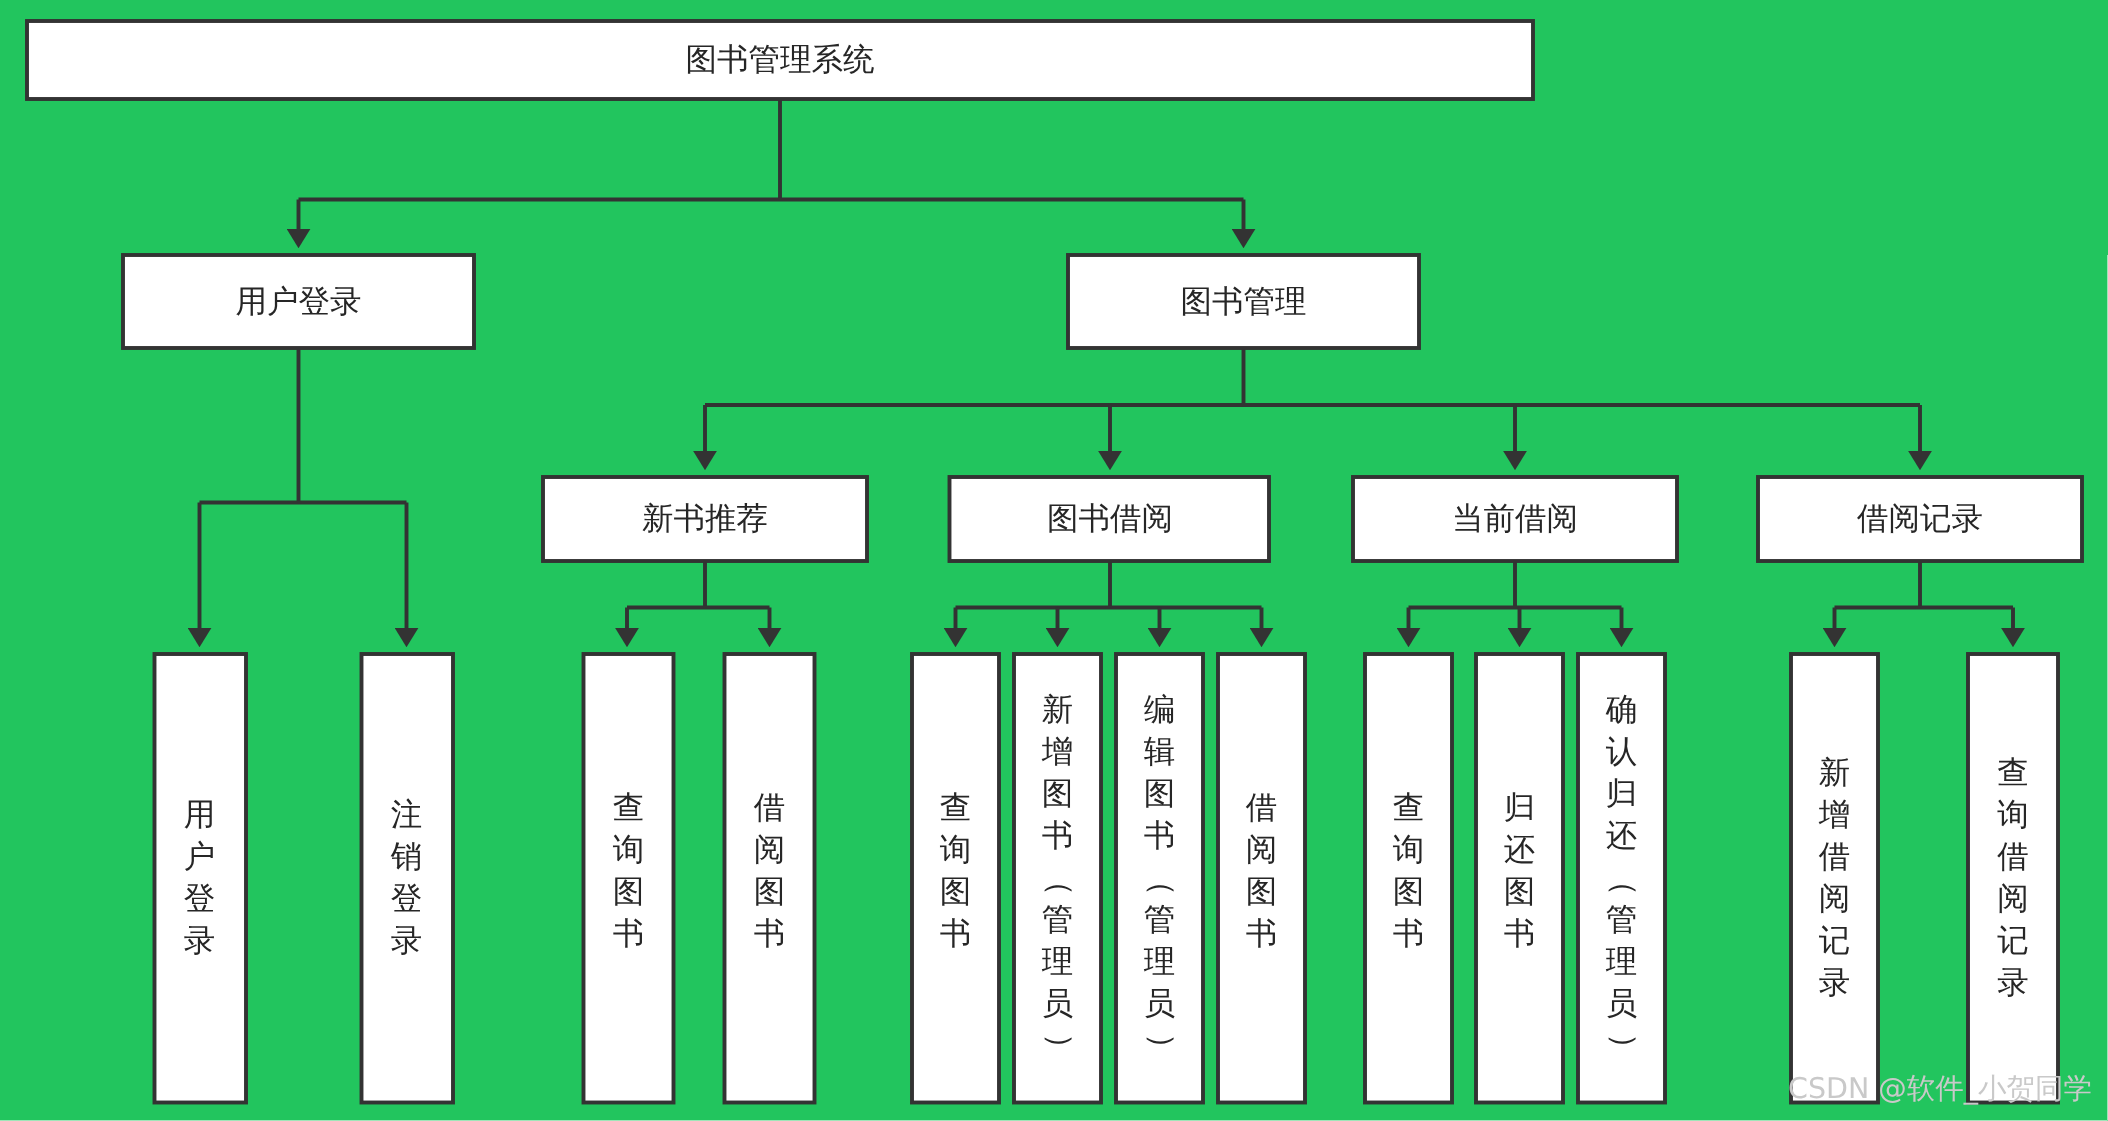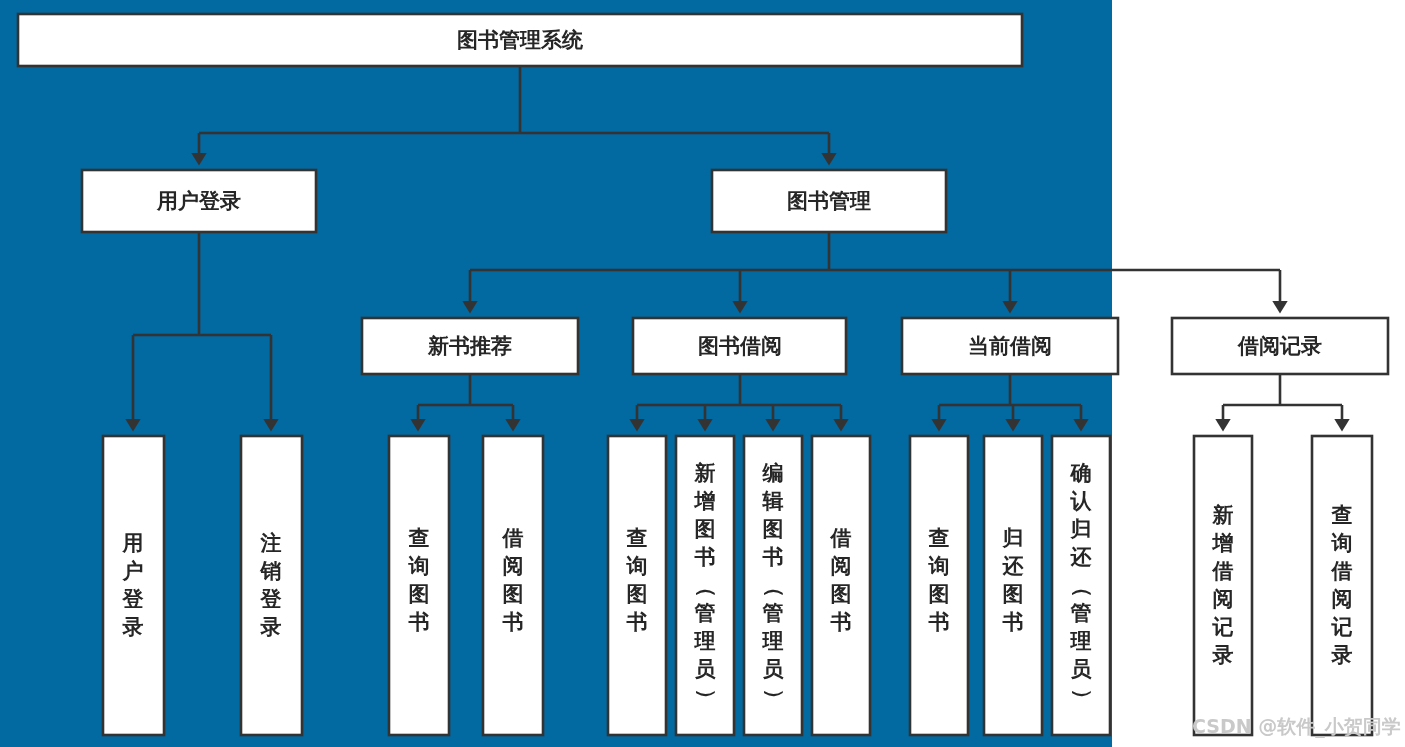--- a/index.html
+++ b/index.html
@@ -8,24 +8,23 @@
     background: #ffffff;
   }
   body {
     width: 1405px;
     height: 747px;
     overflow: hidden;
     font-family: "DejaVu Sans", "Liberation Sans", sans-serif;
   }
   #diagram-root {
     position: relative;
-    width: 1112px;
+    width: 1405px;
     height: 747px;
-    background: #0369a1;
-    font-weight: bold;
+    background: #22c55e;
   }
   svg.diagram-svg {
     position: absolute;
     top: 0;
     left: 0;
     width: 1405px;
     height: 747px;
     display: block;
   }
   .node-box {

